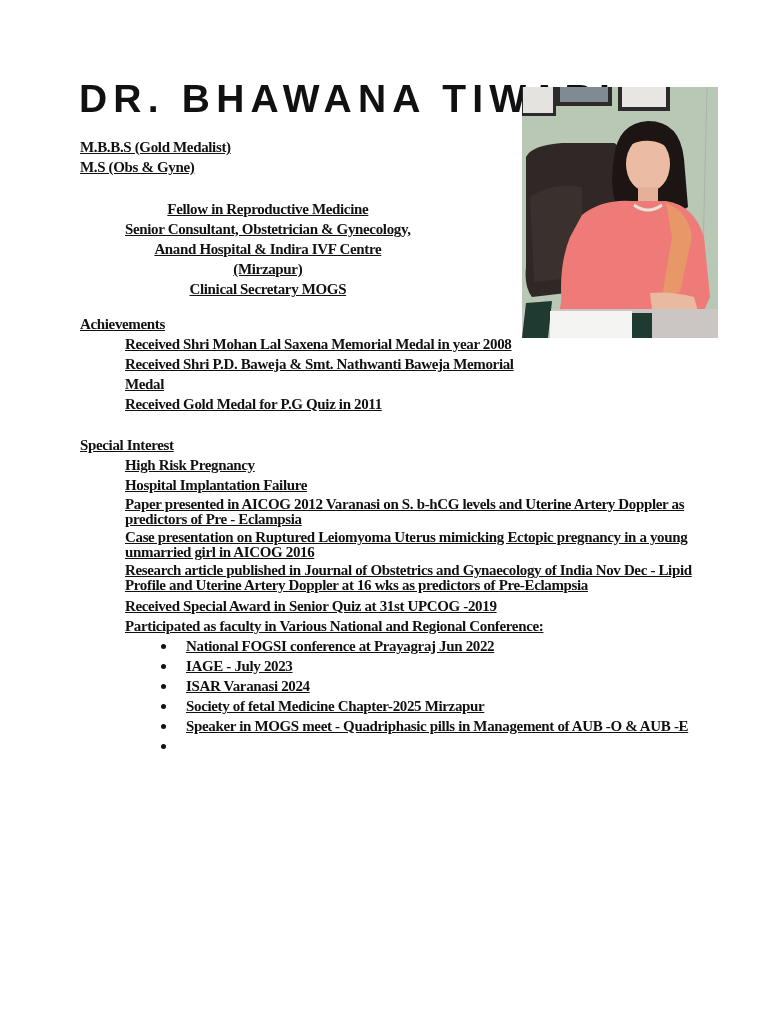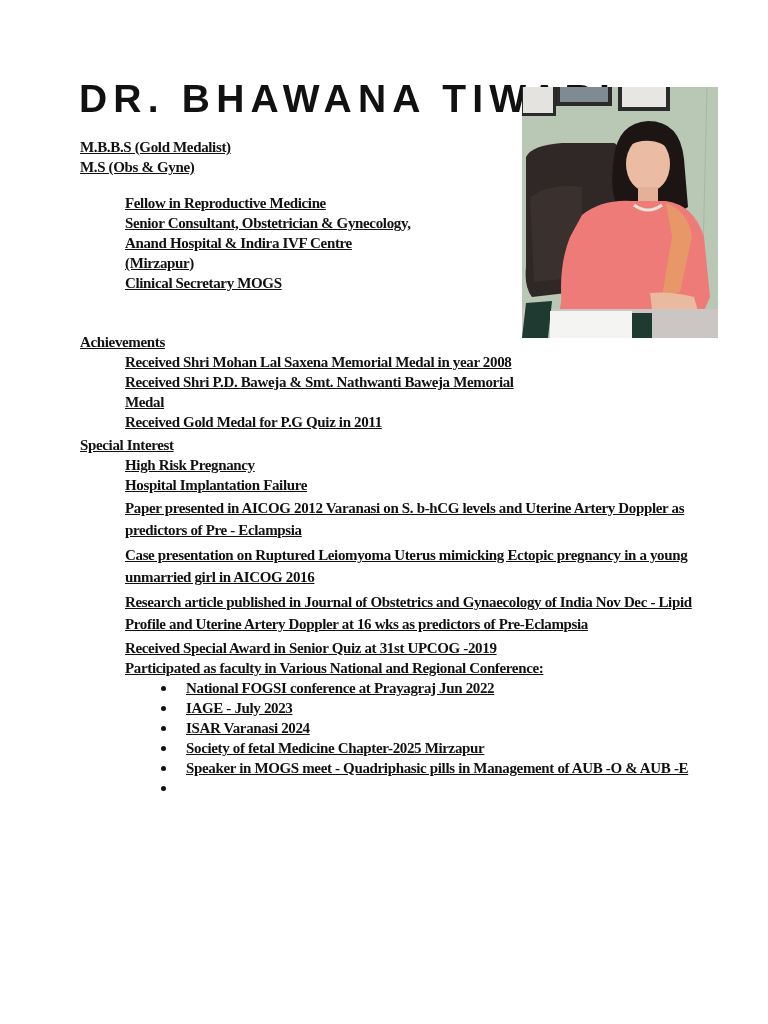--- a/index.html
+++ b/index.html
@@ -44,21 +44,21 @@
     line-height: 20px;
     height: 20px;
     white-space: nowrap;
   }
   .indent {
     padding-left: 45px;
   }
   .wrapline {
     display: block;
     white-space: normal;
-    line-height: 22px;
+    line-height: 15px;
     margin-bottom: 3px;
     width: 600px;
   }
   .photo {
     position: absolute;
     left: 522px;
     top: 87px;
     width: 196px;
     height: 251px;
     overflow: hidden;
@@ -89,21 +89,21 @@
 </head>
 <body>
 
 <h1 class="title">DR. BHAWANA TIWARI</h1>
 
 <div class="block serif" style="top:137px;">
   <span class="line">M.B.B.S (Gold Medalist)</span>
   <span class="line">M.S (Obs &amp; Gyne)</span>
 </div>
 
-<div class="block serif indent" style="top:193px;">
+<div class="block serif indent" style="top:199px;text-align:center;">
   <span class="line">Fellow in Reproductive Medicine</span>
   <span class="line">Senior Consultant, Obstetrician &amp; Gynecology,</span>
   <span class="line">Anand Hospital &amp; Indira IVF Centre</span>
   <span class="line">(Mirzapur)</span>
   <span class="line">Clinical Secretary MOGS</span>
 </div>
 
 <div class="photo">
   <svg width="196" height="251" viewBox="0 0 196 251" xmlns="http://www.w3.org/2000/svg">
 
@@ -135,21 +135,21 @@
     <path d="M40 210 Q80 214 120 208 L150 212 L160 230 L70 240 L36 232 Z" fill="#ee7b78"></path>
     <path d="M128 206 Q150 204 172 210 L176 224 Q154 226 130 222 Z" fill="#e9b9a0"></path>
 
     <rect x="0" y="222" width="196" height="29" fill="#cbc6c3"></rect>
     <polygon points="4,216 30,214 26,251 0,251" fill="#1f3a30"></polygon>
     <rect x="28" y="224" width="82" height="27" fill="#f4f4f2"></rect>
     <rect x="110" y="226" width="20" height="25" fill="#1f3a30"></rect>
   </svg>
 </div>
 
-<div class="block serif" style="top:332px;">
+<div class="block serif" style="top:314px;">
   <span class="line">Achievements</span>
   <div class="indent">
     <span class="line">Received Shri Mohan Lal Saxena Memorial Medal in year 2008</span>
     <span class="line">Received Shri P.D. Baweja &amp; Smt. Nathwanti Baweja Memorial</span>
     <span class="line">Medal</span>
     <span class="line">Received Gold Medal for P.G Quiz in 2011</span>
   </div>
 </div>
 
 <div class="block serif" style="top:435px;">

